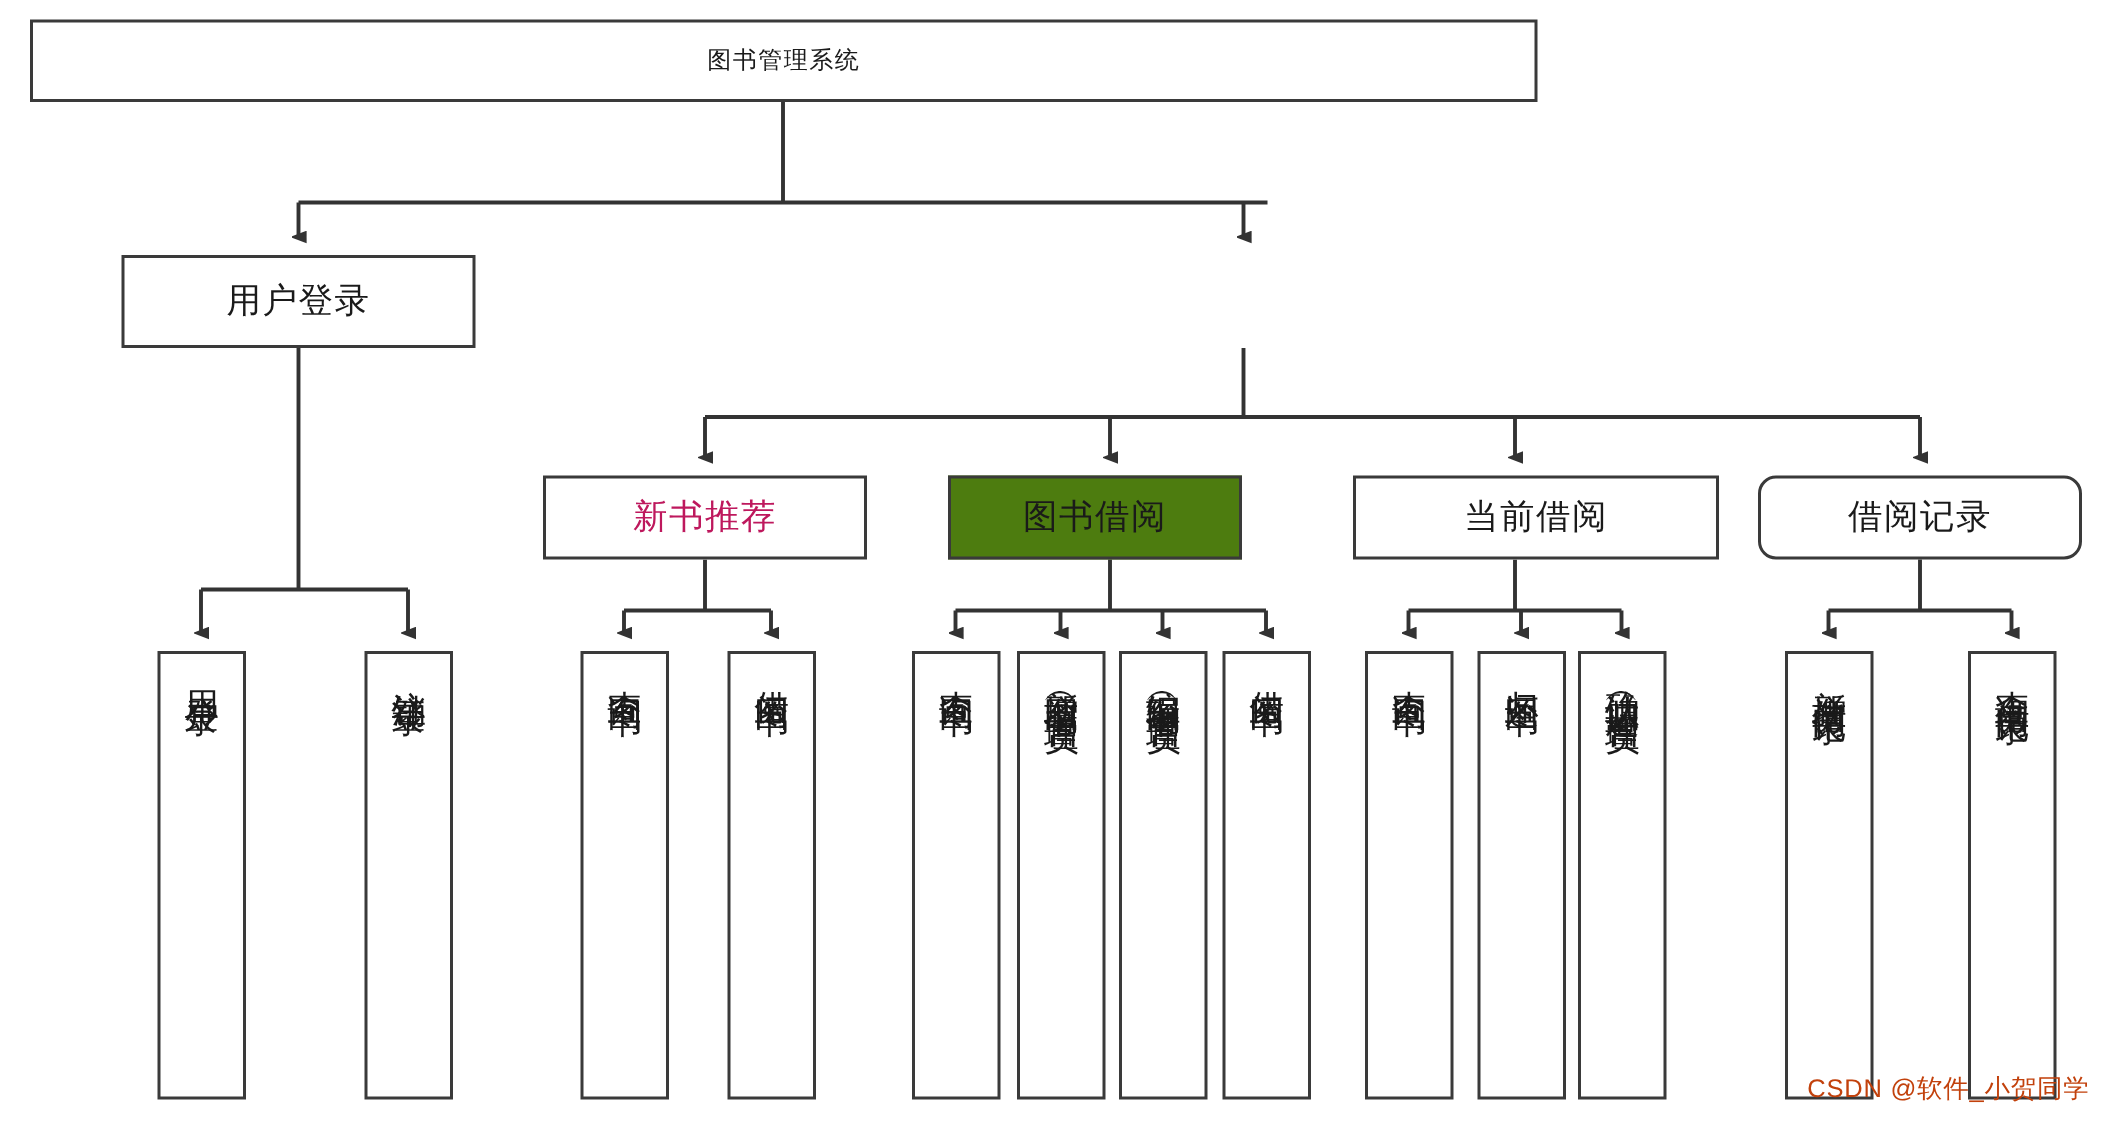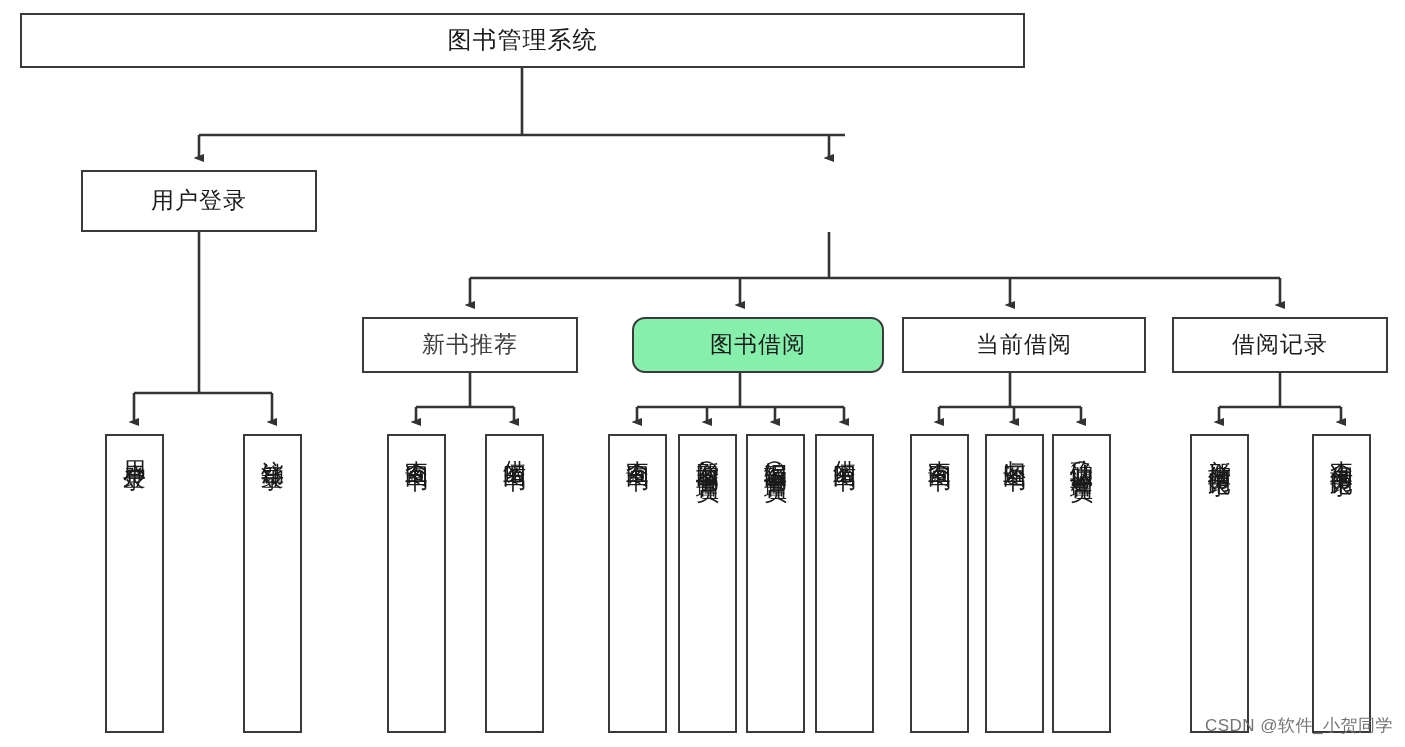--- a/index.html
+++ b/index.html
@@ -34,21 +34,21 @@
     align-items: center;
     justify-content: center;
     color: #1a1a1a;
   }
   .node.horiz {
     font-size: 23px;
     letter-spacing: 1px;
     line-height: 1.2;
   }
   .node.root {
-    font-size: 24px;
+    font-size: 16px;
   }
   
   .node.vert {
     align-items: flex-start;
     justify-content: center;
     padding-top: 6px;
   }
   .node.vert .vlabel {
     writing-mode: vertical-rl;
     text-orientation: upright;
@@ -120,24 +120,24 @@
       <path d="M1219,407 L1341,407"></path>
       <path d="M1219,407 L1219,422" marker-end="url(#arrow)"></path>
       <path d="M1341,407 L1341,422" marker-end="url(#arrow)"></path>
     </g>
   </svg>
 
   <div class="node horiz root" id="node-root" style="left: 20px; top: 13px; width: 1005px; height: 55px; border-color: rgb(58, 58, 58); background: rgb(255, 255, 255); color: rgb(26, 26, 26);">图书管理系统</div>
 
   <div class="node horiz" id="node-l2-0" style="left: 81px; top: 170px; width: 236px; height: 62px; border-color: rgb(58, 58, 58); background: rgb(255, 255, 255); color: rgb(26, 26, 26);">用户登录</div>
 
-  <div class="node horiz" id="node-l3-0" style="left: 362px; top: 317px; width: 216px; height: 56px; border-color: rgb(58, 58, 58); background: rgb(255, 255, 255); color: #404040;">新书推荐</div>
-  <div class="node horiz" id="node-l3-1" style="left: 632px; top: 317px; width: 252px; height: 56px; border-color: rgb(58, 58, 58); background: #86efac; color: rgb(26, 26, 26); border-radius: 13px;">图书借阅</div>
+  <div class="node horiz" id="node-l3-0" style="left: 362px; top: 317px; width: 216px; height: 56px; border-color: rgb(58, 58, 58); background: rgb(255, 255, 255); color: #be185d;">新书推荐</div>
+  <div class="node horiz" id="node-l3-1" style="left: 632px; top: 317px; width: 196px; height: 56px; border-color: rgb(58, 58, 58); background: #4d7c0f; color: rgb(26, 26, 26);">图书借阅</div>
   <div class="node horiz" id="node-l3-2" style="left: 902px; top: 317px; width: 244px; height: 56px; border-color: rgb(58, 58, 58); background: rgb(255, 255, 255); color: rgb(26, 26, 26);">当前借阅</div>
-  <div class="node horiz" id="node-l3-3" style="left: 1172px; top: 317px; width: 216px; height: 56px; border-color: rgb(58, 58, 58); background: rgb(255, 255, 255); color: rgb(26, 26, 26);">借阅记录</div>
+  <div class="node horiz" id="node-l3-3" style="left: 1172px; top: 317px; width: 216px; height: 56px; border-color: rgb(58, 58, 58); background: rgb(255, 255, 255); color: rgb(26, 26, 26); border-radius: 12px;">借阅记录</div>
 
   <div class="node vert" id="node-leaf-0" style="left: 105px; top: 434px; width: 59px; height: 299px; border-color: rgb(58, 58, 58); background: rgb(255, 255, 255); color: rgb(26, 26, 26);">
     <span class="vlabel">用户登录</span>
   </div>
   <div class="node vert" id="node-leaf-1" style="left: 243px; top: 434px; width: 59px; height: 299px; border-color: rgb(58, 58, 58); background: rgb(255, 255, 255); color: rgb(26, 26, 26);">
     <span class="vlabel">注销登录</span>
   </div>
   <div class="node vert" id="node-leaf-2" style="left: 387px; top: 434px; width: 59px; height: 299px; border-color: rgb(58, 58, 58); background: rgb(255, 255, 255); color: rgb(26, 26, 26);">
     <span class="vlabel">查询图书</span>
   </div>
@@ -165,15 +165,15 @@
   <div class="node vert" id="node-leaf-10" style="left: 1052px; top: 434px; width: 59px; height: 299px; border-color: rgb(58, 58, 58); background: rgb(255, 255, 255); color: rgb(26, 26, 26);">
     <span class="vlabel">确认归还（管理员）</span>
   </div>
   <div class="node vert" id="node-leaf-11" style="left: 1190px; top: 434px; width: 59px; height: 299px; border-color: rgb(58, 58, 58); background: rgb(255, 255, 255); color: rgb(26, 26, 26);">
     <span class="vlabel">新增借阅记录</span>
   </div>
   <div class="node vert" id="node-leaf-12" style="left: 1312px; top: 434px; width: 59px; height: 299px; border-color: rgb(58, 58, 58); background: rgb(255, 255, 255); color: rgb(26, 26, 26);">
     <span class="vlabel">查询借阅记录</span>
   </div>
 
-  <div class="watermark" style="color: #737373;">CSDN @软件_小贺同学</div>
+  <div class="watermark" style="color: #c2410c;">CSDN @软件_小贺同学</div>
 
 </div>
 
 </body></html>

